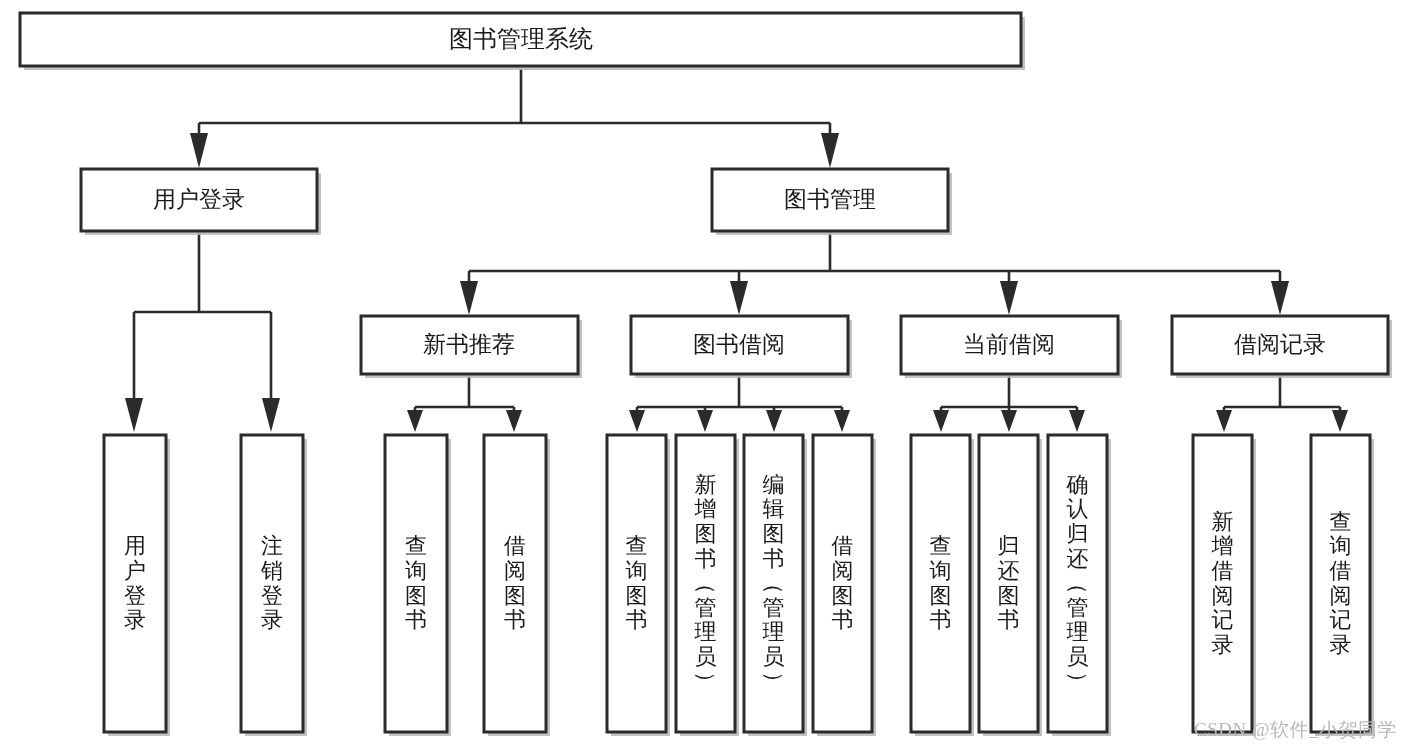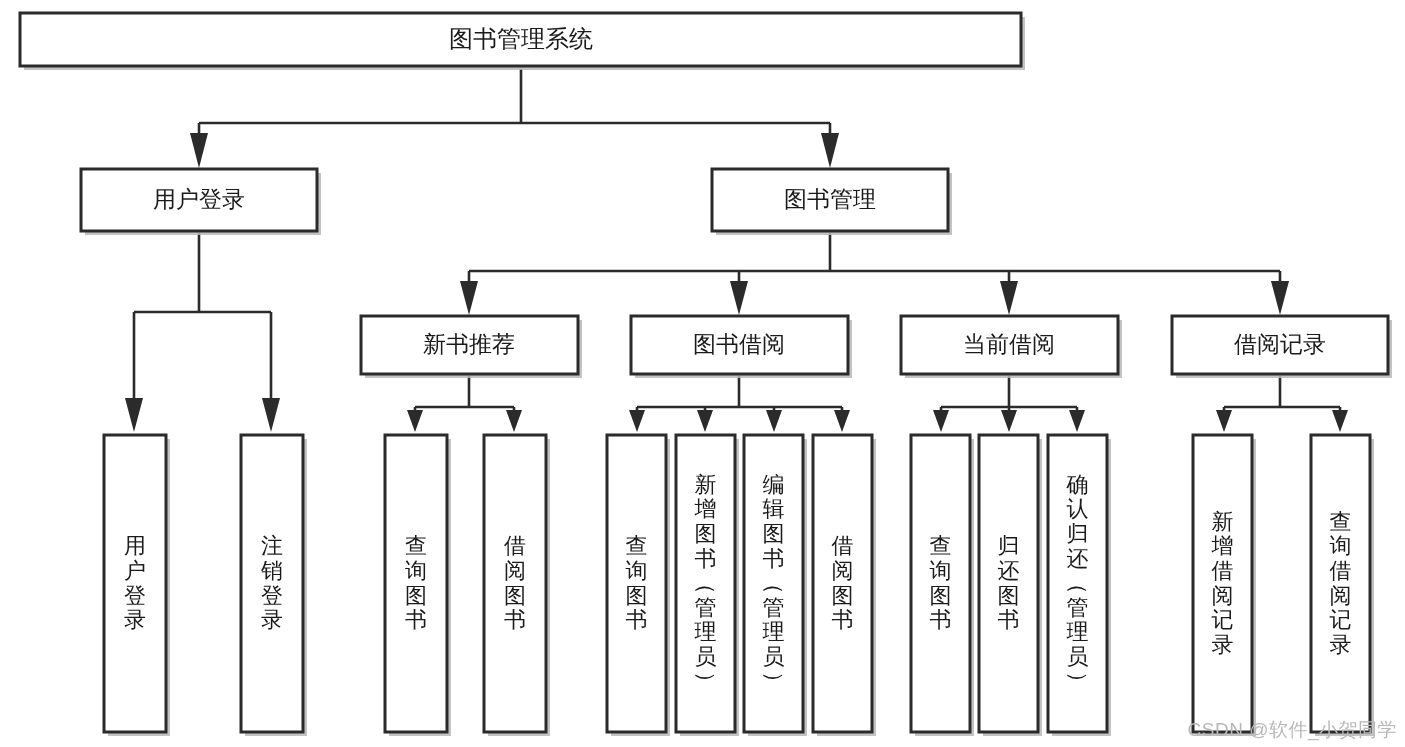--- a/index.html
+++ b/index.html
@@ -78,21 +78,21 @@
     display: block;
   }
   .vlabel span.rot {
     display: block;
     transform: rotate(90deg);
   }
   .watermark {
     position: absolute;
     right: 8px;
     bottom: 4px;
-    font-family: Liberation Sans, sans-serif;
+    font-family: Liberation Serif, serif;
     font-size: 19px;
     color: #b8b8b8;
     letter-spacing: 0.5px;
     white-space: nowrap;
     pointer-events: none;
   }
 </style>
 </head>
 <body>
 

